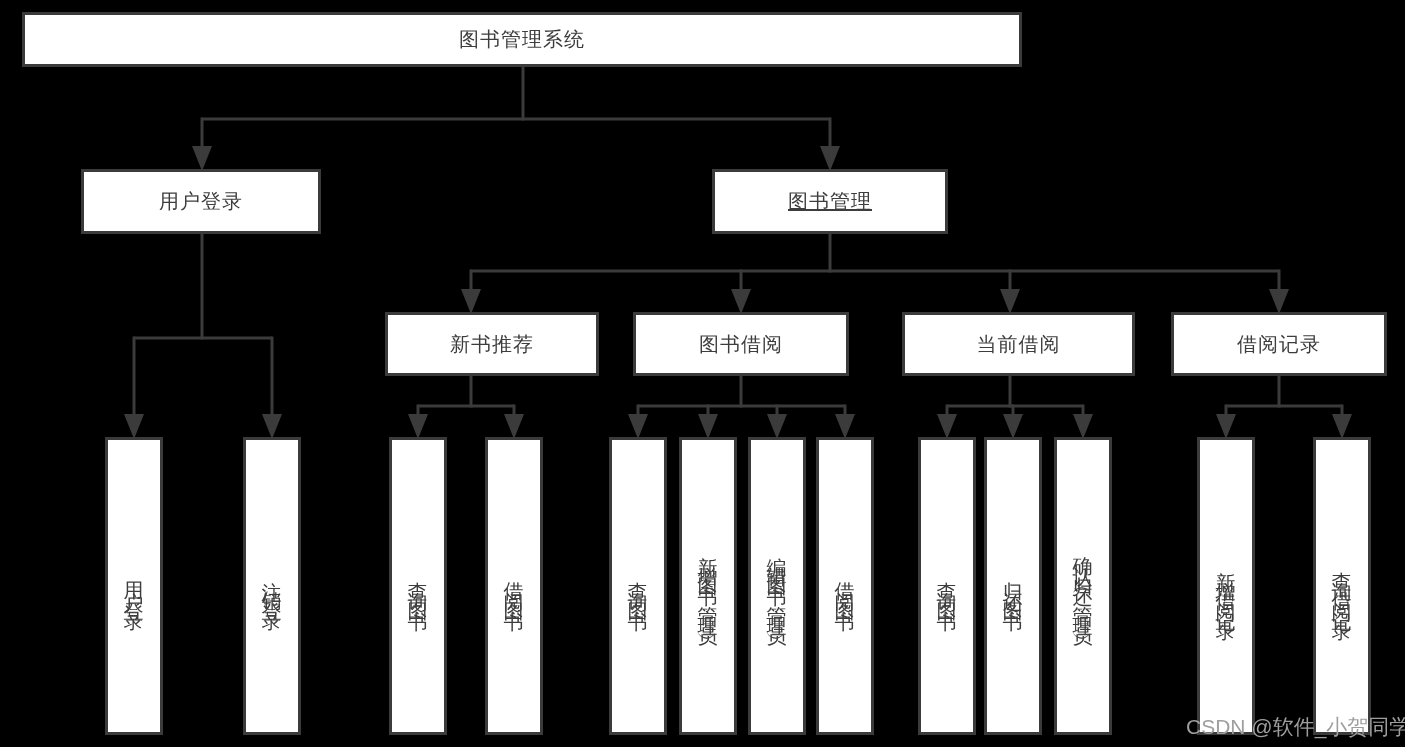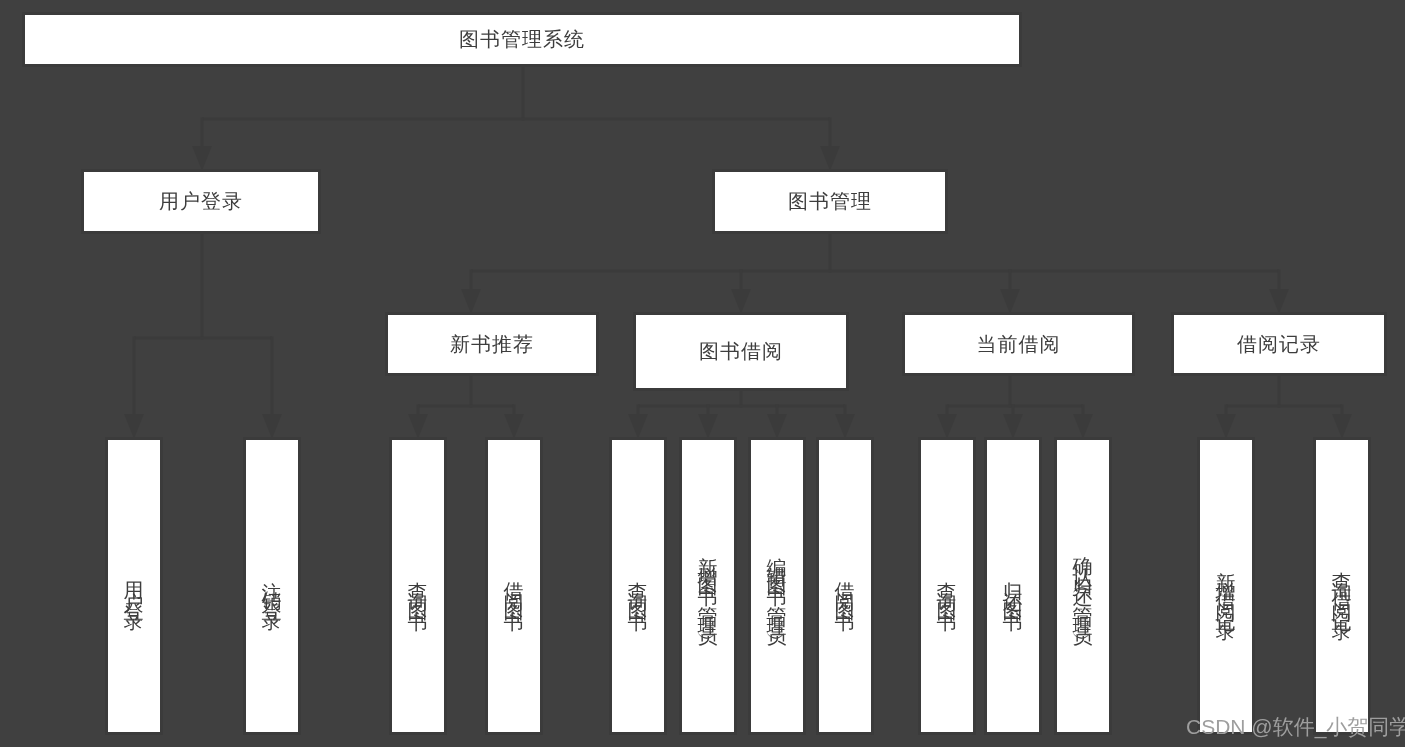--- a/index.html
+++ b/index.html
@@ -5,21 +5,21 @@
   html, body {
     margin: 0;
     padding: 0;
     background: #ffffff;
     font-family: "Liberation Sans", "DejaVu Sans", sans-serif;
   }
   .stage {
     position: relative;
     width: 1405px;
     height: 747px;
-    background: #404040;
+    background: #000000;
     overflow: hidden;
   }
   svg.connectors {
     position: absolute;
     left: 0;
     top: 0;
     width: 1405px;
     height: 747px;
   }
   .box {
@@ -126,24 +126,24 @@
       <line x1="1226" y1="404.5" x2="1226" y2="416"></line>
       <polygon points="1216,414 1236,414 1226,439" stroke="none"></polygon>
       <line x1="1342" y1="404.5" x2="1342" y2="416"></line>
       <polygon points="1332,414 1352,414 1342,439" stroke="none"></polygon>
     </g>
   </svg>
 
   <div class="box hbox" style="left:22px; top:12px; width:1000px; height:55px;">图书管理系统</div>
 
   <div class="box hbox" style="left:81px; top:169px; width:240px; height:65px;">用户登录</div>
-  <div class="box hbox" style="left:712px; top:169px; width:236px; height:65px;">图书管理</div>
+  <div class="box hbox" style="left:712px; top:169px; width:236px; height:65px;text-decoration:underline;">图书管理</div>
 
   <div class="box hbox" style="left:364px; top:312px; width:214px; height:64px;margin-left:21px;">新书推荐</div>
-  <div class="box hbox" style="left:633px; top:312px; width:216px; height:79px;">图书借阅</div>
+  <div class="box hbox" style="left:633px; top:312px; width:216px; height:64px;">图书借阅</div>
   <div class="box hbox" style="left:902px; top:312px; width:233px; height:64px;">当前借阅</div>
   <div class="box hbox" style="left:1171px; top:312px; width:216px; height:64px;">借阅记录</div>
 
   <div class="box vbox" style="left:105px;">
     <span class="vtext">用户登录</span>
   </div>
   <div class="box vbox" style="left:243px;">
     <span class="vtext">注销登录</span>
   </div>
 

